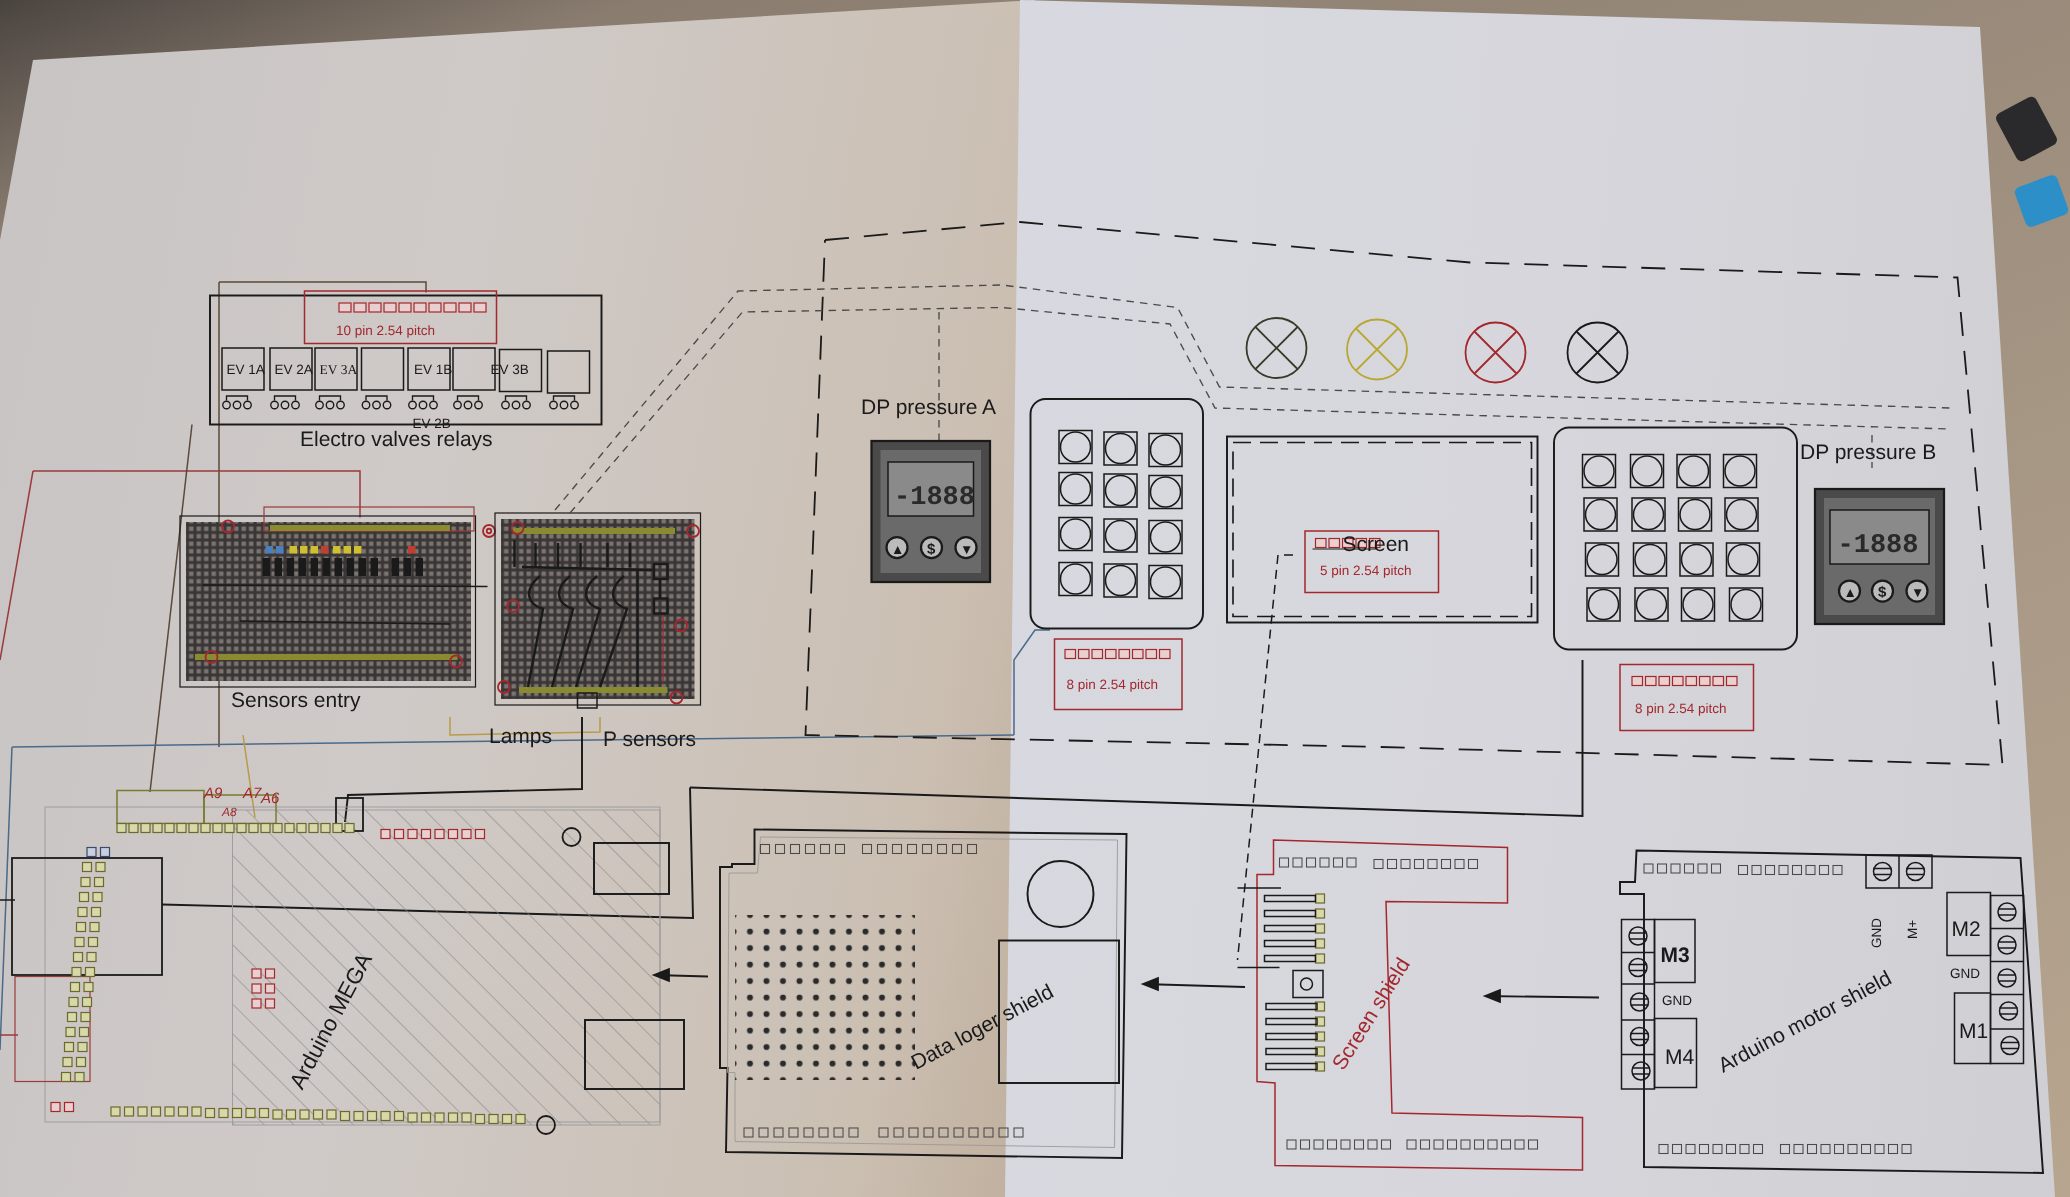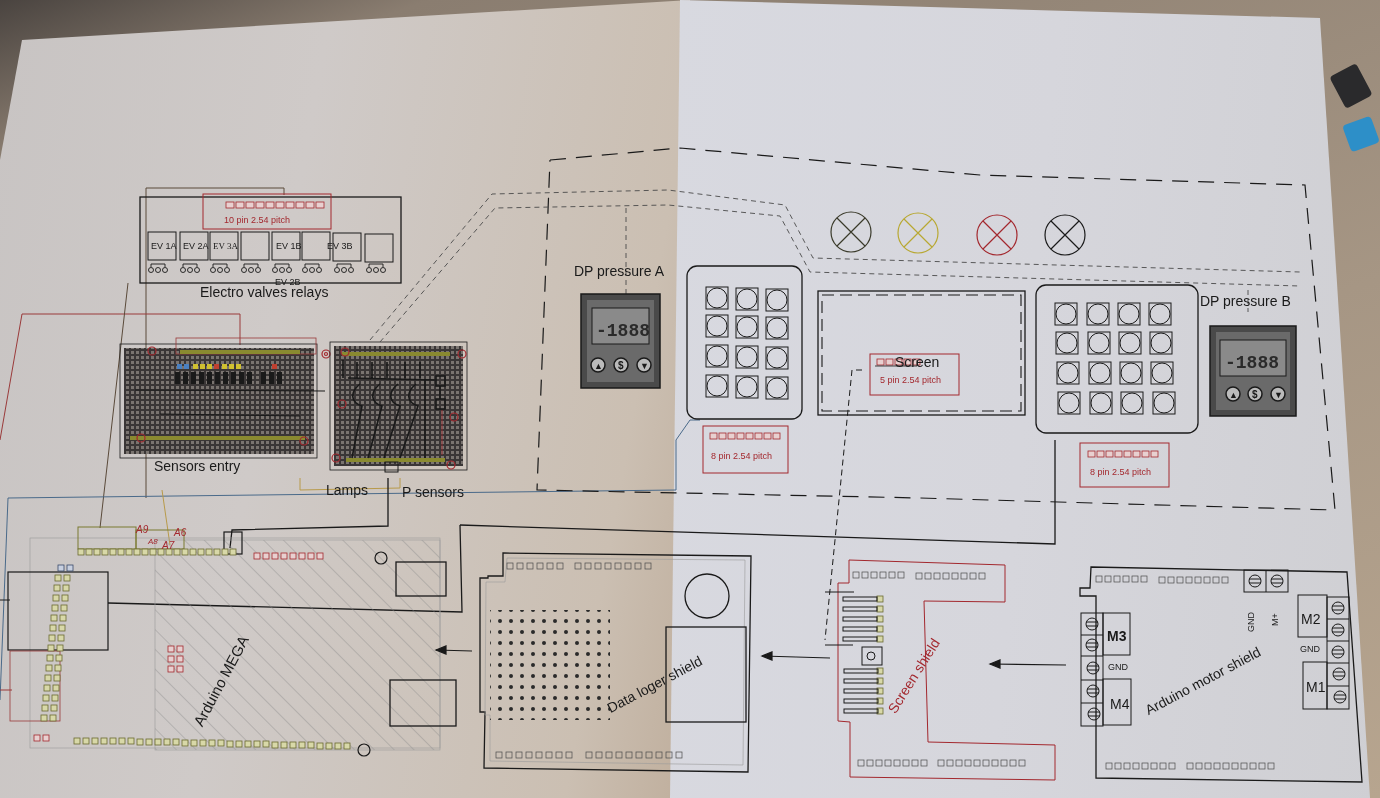--- a/index.html
+++ b/index.html
@@ -738,21 +738,21 @@
 
 <div class="lbl md" style="left:574px;top:263px;text-align:center;">DP pressure A</div>
 <div class="lbl md" style="left:1200px;top:293px;">DP pressure B</div>
 <div class="lbl md" style="left:895px;top:320px;margin-top:34px;">Screen</div>
 <div class="lbl small red" style="left:880px;top:375px;">5 pin 2.54 pitch</div>
 <div class="lbl small red" style="left:711px;top:451px;">8 pin 2.54 pitch</div>
 <div class="lbl small red" style="left:1090px;top:467px;">8 pin 2.54 pitch</div>
 
 <div class="lbl sm red" style="left:136px;top:524px;font-style:italic;">A9</div>
 <div class="lbl sm red" style="left:148px;top:537px;font-style:italic;font-size:8px;">A8</div>
-<div class="lbl sm red" style="left:162px;top:540px;font-style:italic;">A7</div>
+<div class="lbl sm red" style="left:162px;top:524px;font-style:italic;">A7</div>
 <div class="lbl sm red" style="left:174px;top:527px;font-style:italic;">A6</div>
 
 <div class="lbl lg rot" style="left:205px;top:712px;transform:rotate(-62deg);">Arduino  MEGA</div>
 <div class="lbl md rot" style="left:612px;top:700px;transform:rotate(-28deg);">Data loger shield</div>
 <div class="lbl md red rot" style="left:898px;top:700px;transform:rotate(-58deg);">Screen shield</div>
 <div class="lbl md rot" style="left:1150px;top:702px;transform:rotate(-28deg);">Arduino  motor shield</div>
 
 <div class="lbl small rot" style="left:1256px;top:622px;transform:rotate(-90deg);">GND</div>
 <div class="lbl small rot" style="left:1280px;top:616px;transform:rotate(-90deg);">M+</div>
 <div class="lbl md" style="left:1107px;top:628px;font-weight:bold;">M3</div>

